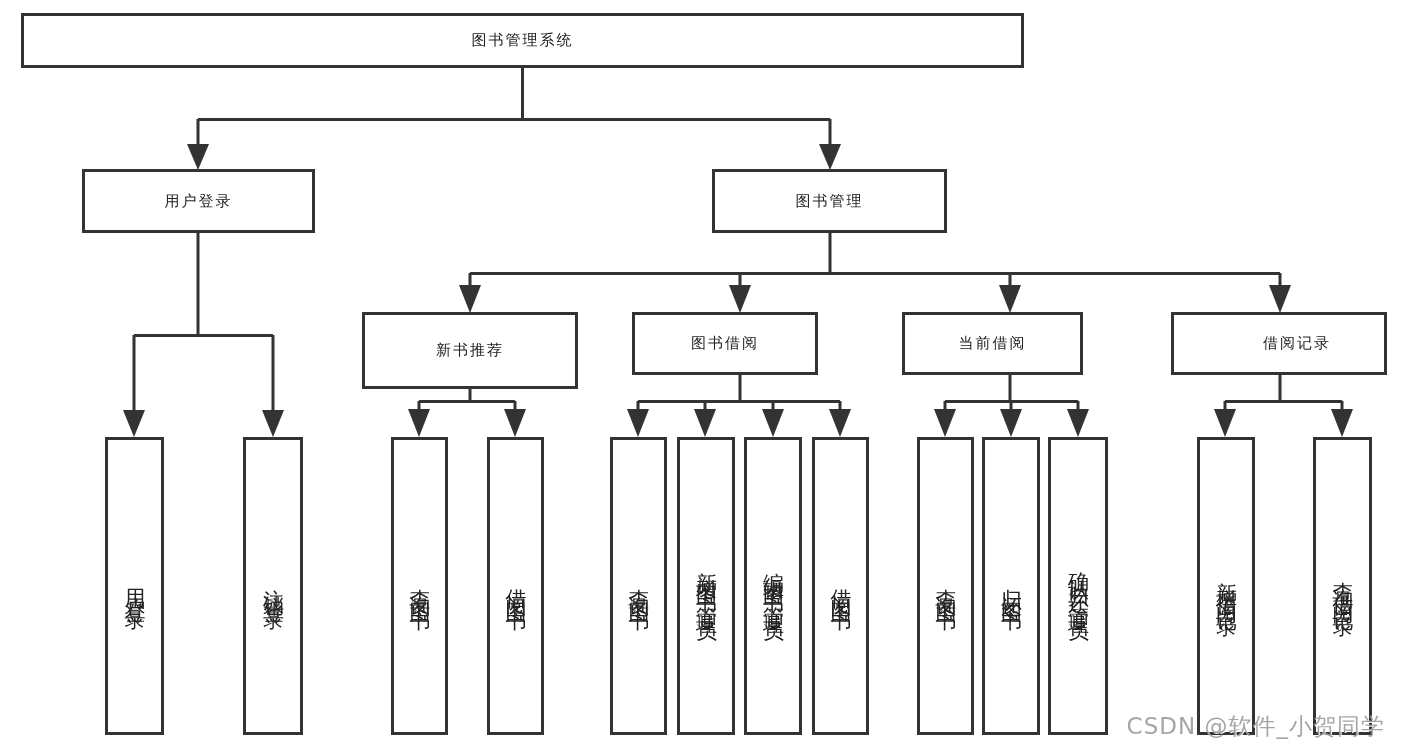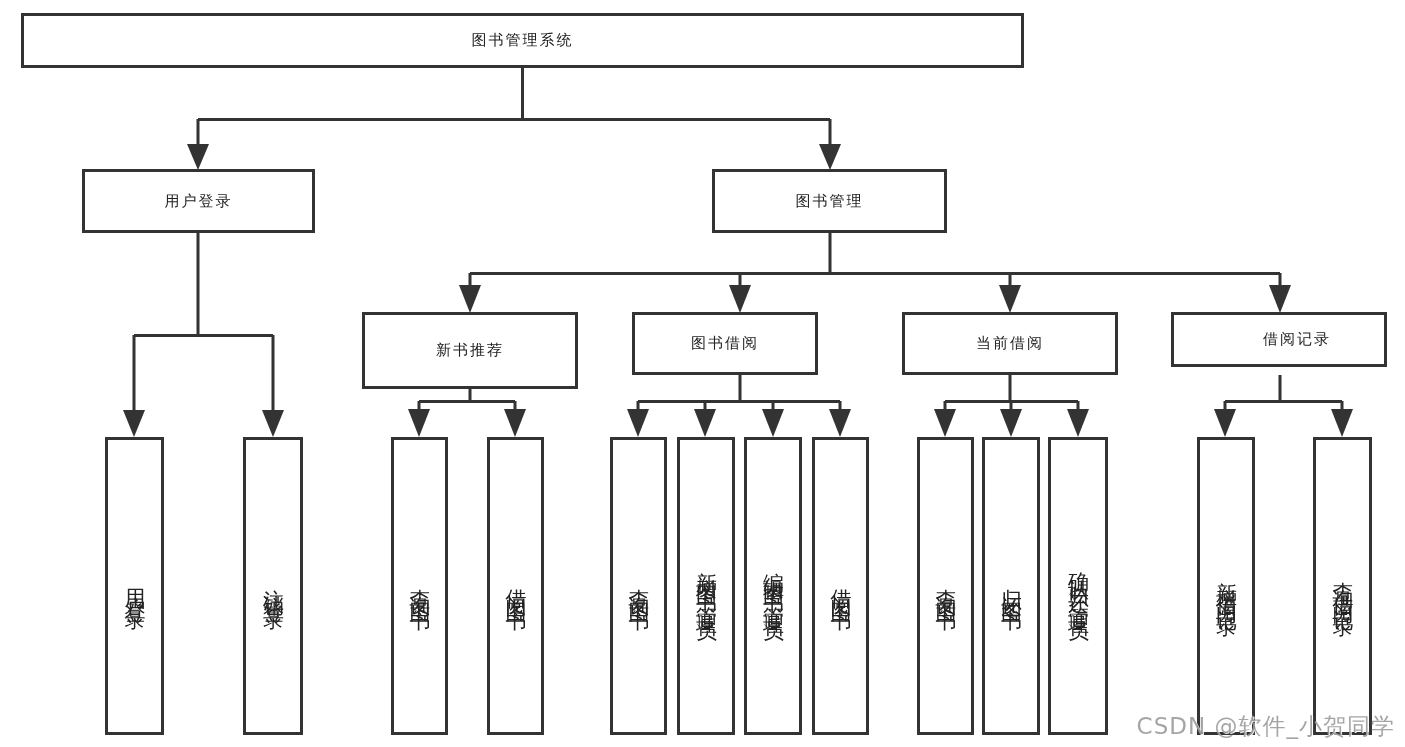--- a/index.html
+++ b/index.html
@@ -40,21 +40,21 @@
   .box .vlabel {
     writing-mode: vertical-rl;
     text-orientation: mixed;
     font-size: 21px;
     letter-spacing: 7px;
     color: #222222;
     line-height: 1;
   }
   .watermark {
     position: absolute;
-    right: 10px;
+    right: 20px;
     top: 711px;
     z-index: 3;
     font-size: 23px;
     color: #9c9c9c;
     opacity: 0.9;
     letter-spacing: 1px;
     text-shadow: 1px 1px 0 #ffffff;
     white-space: nowrap;
   }
 </style>
@@ -130,24 +130,24 @@
   <div class="box" style="left:712px; top:169px; width:235px; height:64px;">
     <span class="hlabel">图书管理</span>
   </div>
 
   <div class="box" style="left:362px; top:312px; width:216px; height:77px;">
     <span class="hlabel">新书推荐</span>
   </div>
   <div class="box" style="left:632px; top:312px; width:186px; height:63px;">
     <span class="hlabel">图书借阅</span>
   </div>
-  <div class="box" style="left:902px; top:312px; width:216px; height:63px;font-family:Liberation Serif, serif;">
+  <div class="box" style="left:902px; top:312px; width:181px; height:63px;font-family:Liberation Serif, serif;">
     <span class="hlabel">当前借阅</span>
   </div>
-  <div class="box" style="left:1171px; top:312px; width:216px; height:55px;padding-left:36px;">
+  <div class="box" style="left:1171px; top:312px; width:216px; height:63px;padding-left:36px;">
     <span class="hlabel">借阅记录</span>
   </div>
 
   <div class="box" style="left:105px; top:437px; width:59px; height:298px;">
     <span class="vlabel">用户登录</span>
   </div>
   <div class="box" style="left:243px; top:437px; width:60px; height:298px;">
     <span class="vlabel">注销登录</span>
   </div>
 

